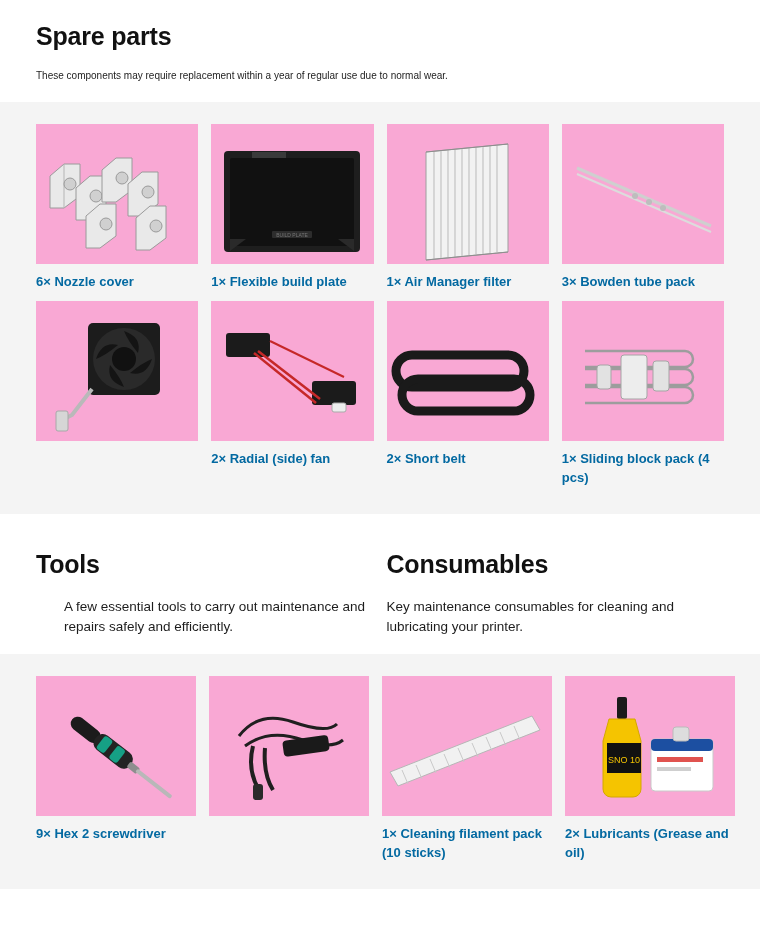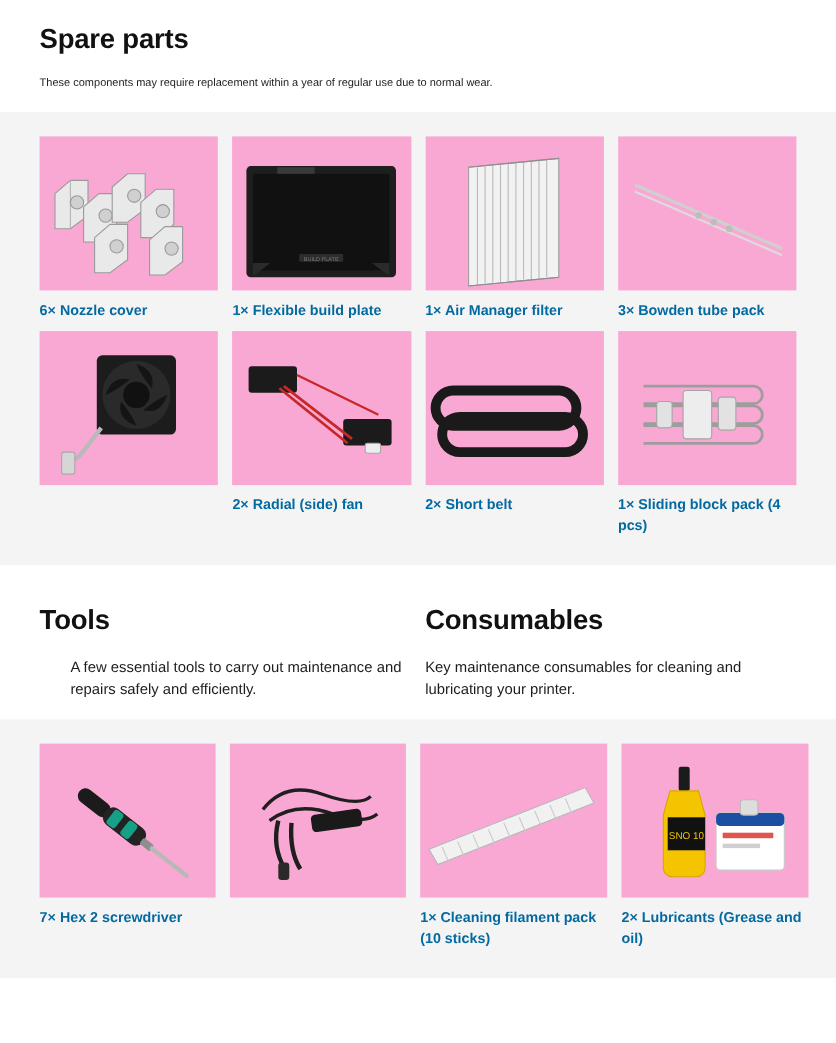--- a/index.html
+++ b/index.html
@@ -248,21 +248,21 @@
             <g transform="rotate(38 80 65)">
               <rect x="26" y="60" width="34" height="14" rx="7" fill="#1b1b1b"></rect>
               <rect x="56" y="58" width="44" height="18" rx="8" fill="#232323"></rect>
               <rect x="62" y="59" width="10" height="16" rx="3" fill="#16a085"></rect>
               <rect x="78" y="59" width="10" height="16" rx="3" fill="#16a085"></rect>
               <rect x="98" y="64" width="12" height="7" rx="2" fill="#8e8e8e"></rect>
               <rect x="108" y="65.5" width="44" height="4" rx="1.5" fill="#b8b8b8"></rect>
             </g>
           </svg>
         </div>
-        <div class="caption">7× Hex 2 screwdriver</div>
+        <div class="caption">9× Hex 2 screwdriver</div>
       </div>
 
       <div class="card">
         <div class="thumb">
           <svg width="160" height="130" viewBox="0 0 160 130">
             <path d="M30 50 q20 -26 54 -14 q34 12 44 2" fill="none" stroke="#1f1f1f" stroke-width="3"></path>
             <path d="M36 60 q24 -18 58 -6 q28 10 40 0" fill="none" stroke="#1f1f1f" stroke-width="3"></path>
             <rect x="74" y="52" width="46" height="16" rx="4" fill="#1a1a1a" transform="rotate(-8 96 60)"></rect>
             <path d="M44 60 q-6 24 6 44" fill="none" stroke="#1f1f1f" stroke-width="4"></path>
             <path d="M56 62 q-2 26 8 42" fill="none" stroke="#1f1f1f" stroke-width="4"></path>

